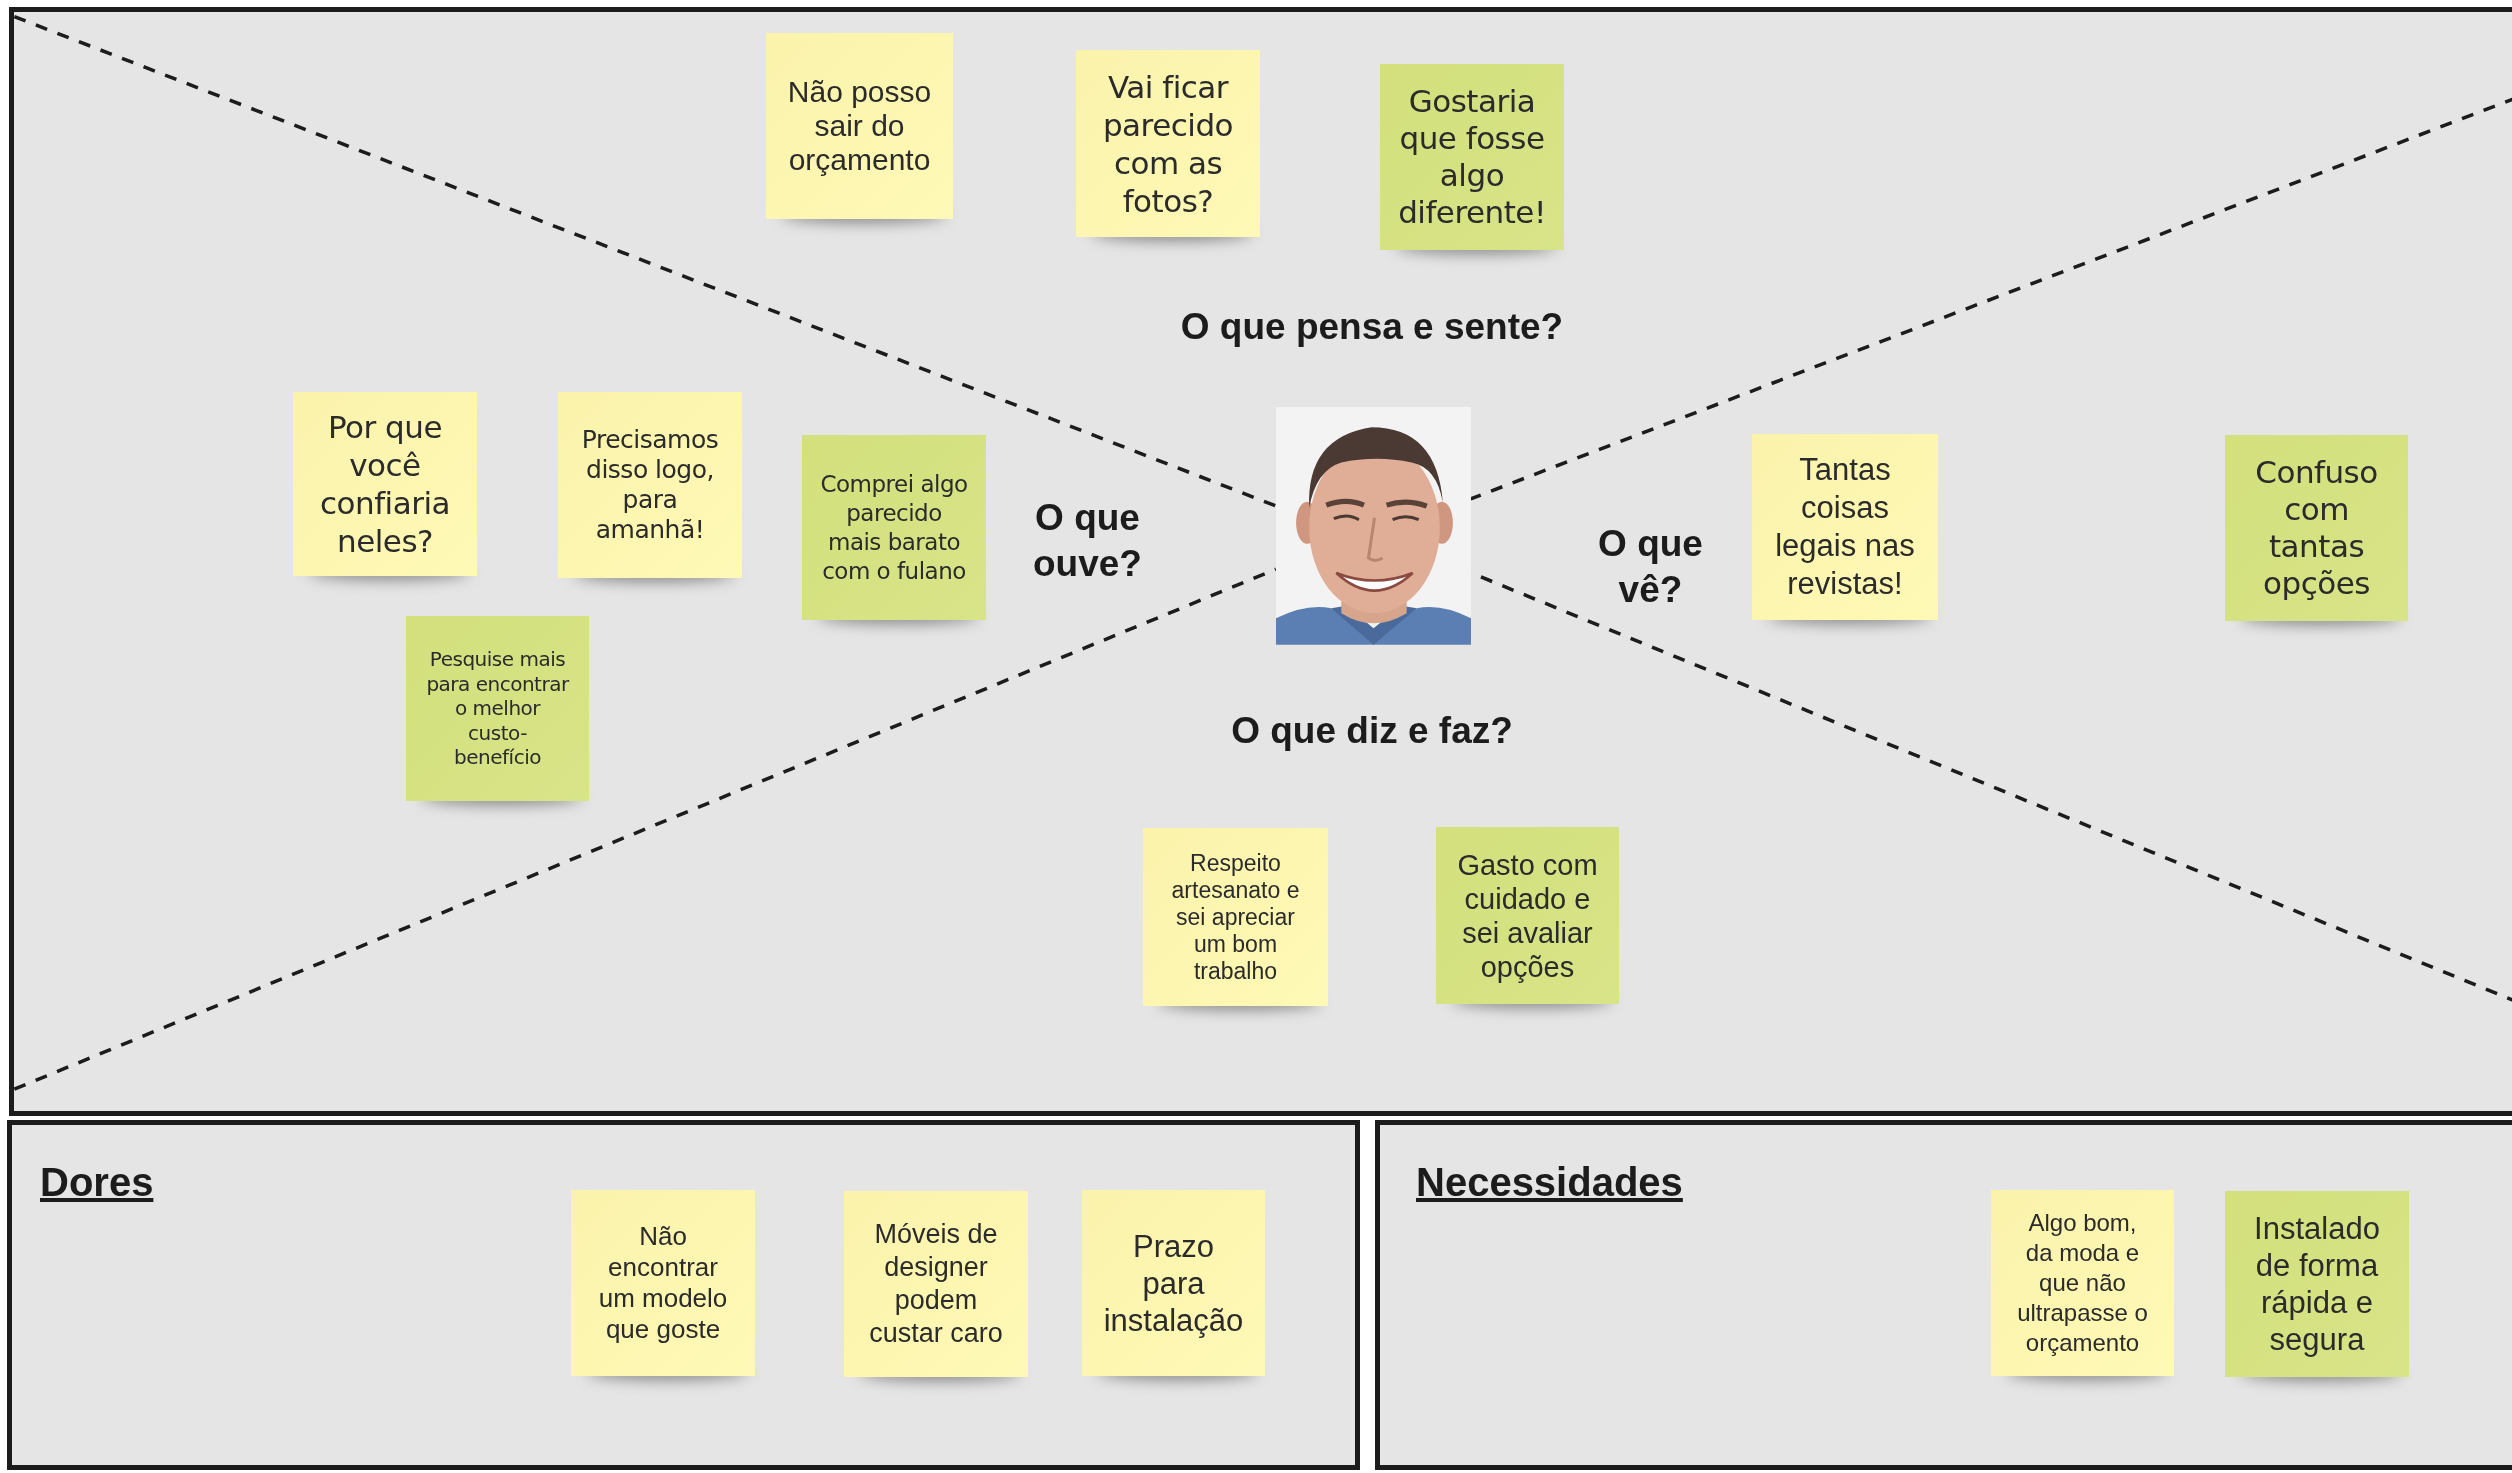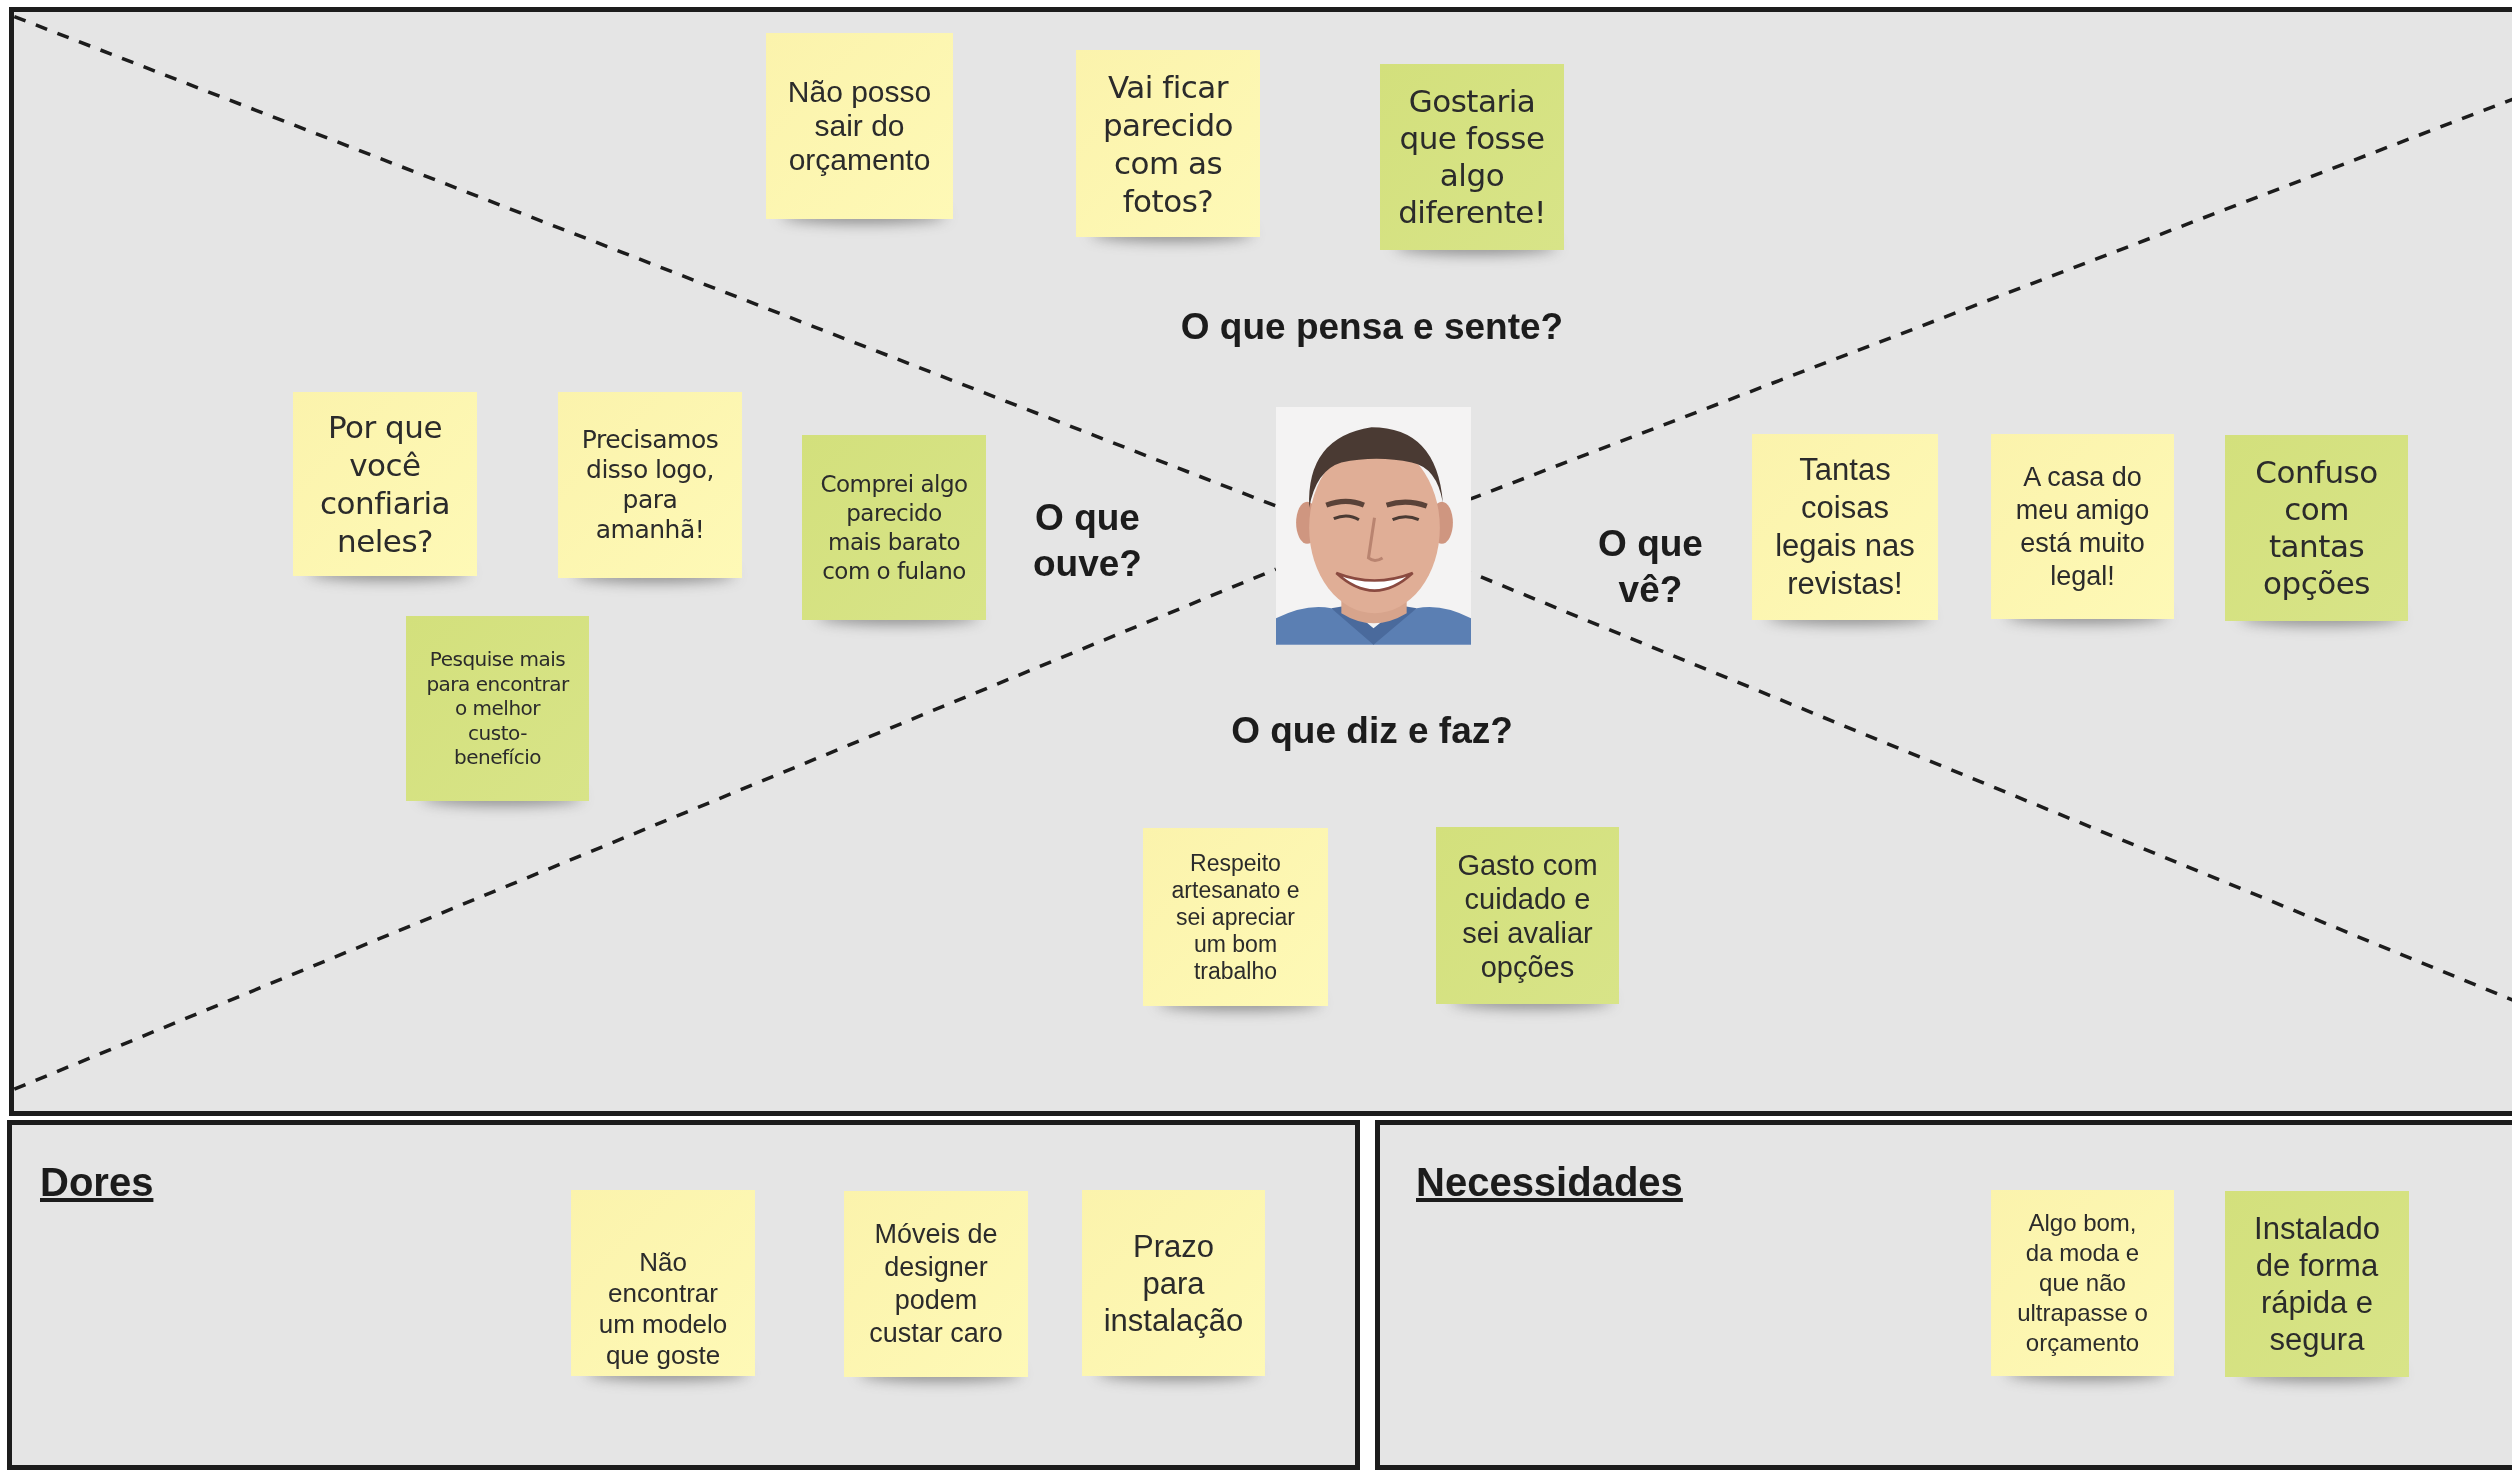--- a/index.html
+++ b/index.html
@@ -193,26 +193,20 @@
 custo-
 benefício</span>
   </div>
 
   <div class="note yellow f-arial" style="left:1752px;top:434px;width:186px;height:186px;font-size:31px;line-height:38px;">
     <span>Tantas
 coisas
 legais nas
 revistas!</span>
   </div>
-  <div class="note yellow f-arial" style="left:1991px;top:434px;width:183px;height:185px;font-size:27px;line-height:33px;">
-    <span>A casa do
-meu amigo
-está muito
-legal!</span>
-  </div>
   <div class="note green f-open" style="left:2225px;top:435px;width:183px;height:186px;font-size:31px;line-height:37px;">
     <span>Confuso
 com
 tantas
 opções</span>
   </div>
 
   <div class="note yellow f-arial" style="left:1143px;top:828px;width:185px;height:178px;font-size:23px;line-height:27px;">
     <span>Respeito
 artesanato e
@@ -221,21 +215,21 @@
 trabalho</span>
   </div>
   <div class="note green f-arial" style="left:1436px;top:827px;width:183px;height:177px;font-size:29px;line-height:34px;">
     <span>Gasto com
 cuidado e
 sei avaliar
 opções</span>
   </div>
 
   <div id="pains-title" class="section-title">Dores</div>
-  <div class="note yellow f-arial" style="left:571px;top:1190px;width:184px;height:186px;font-size:26px;line-height:31px;align-items:flex-end;">
+  <div class="note yellow f-arial" style="left:571px;top:1190px;width:184px;height:186px;font-size:26px;line-height:31px;">
     <span>Não
 encontrar
 um modelo
 que goste</span>
   </div>
   <div class="note yellow f-arial" style="left:844px;top:1191px;width:184px;height:186px;font-size:27px;line-height:33px;">
     <span>Móveis de
 designer
 podem
 custar caro</span>

